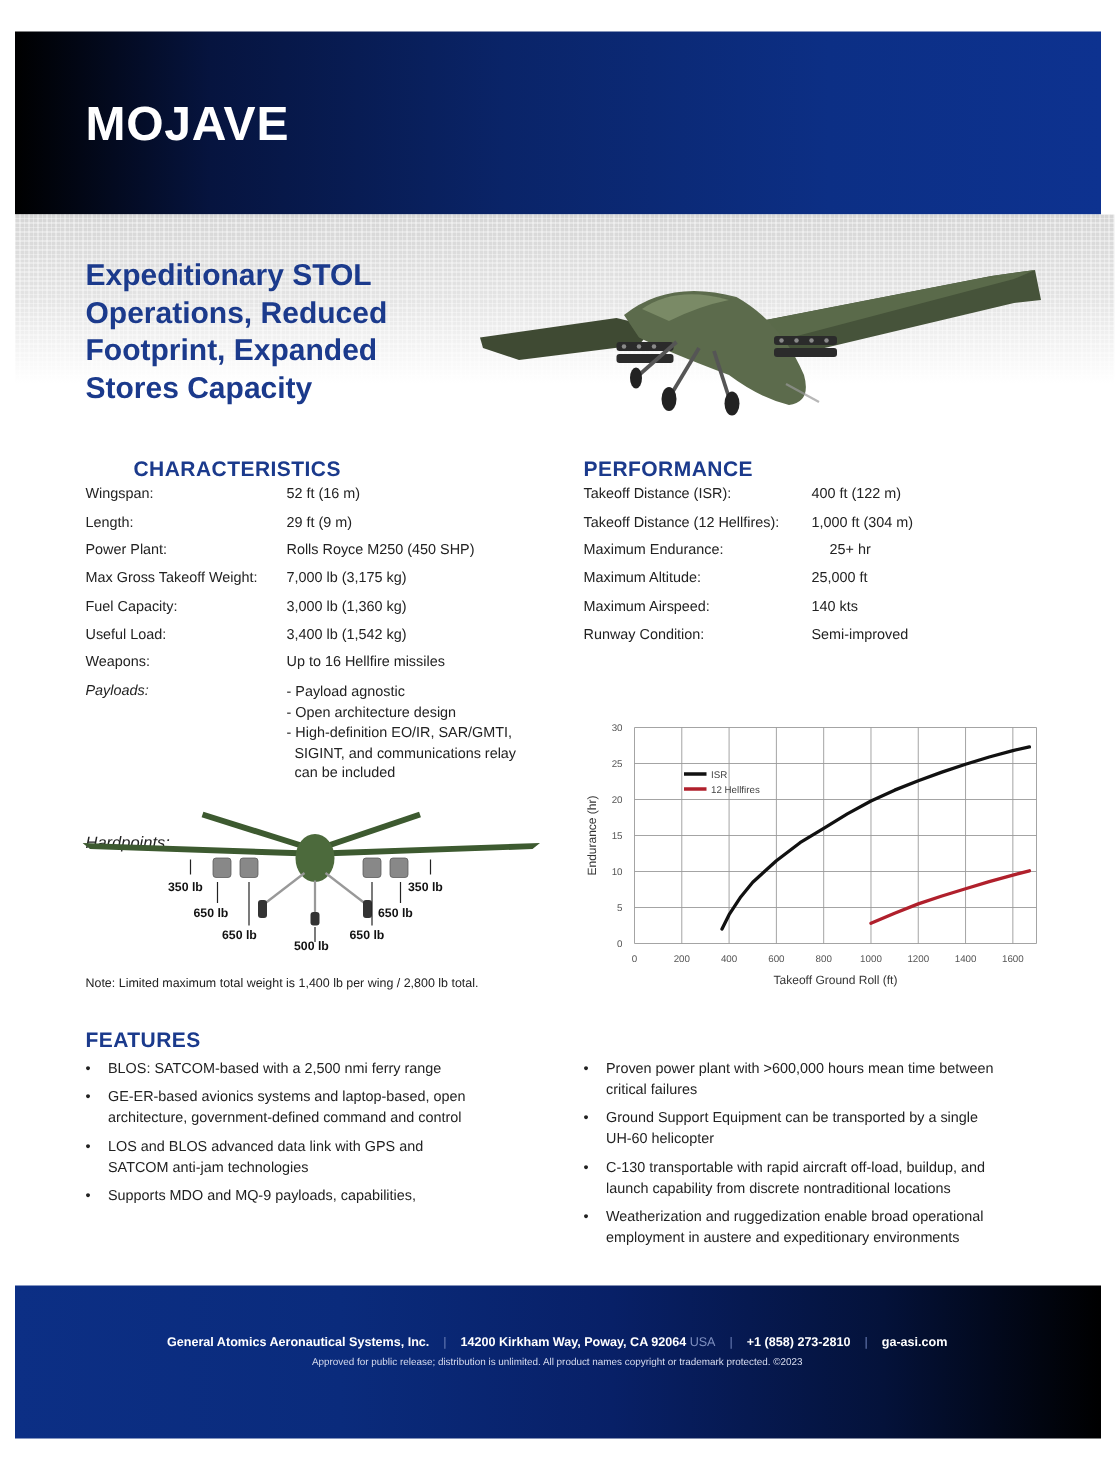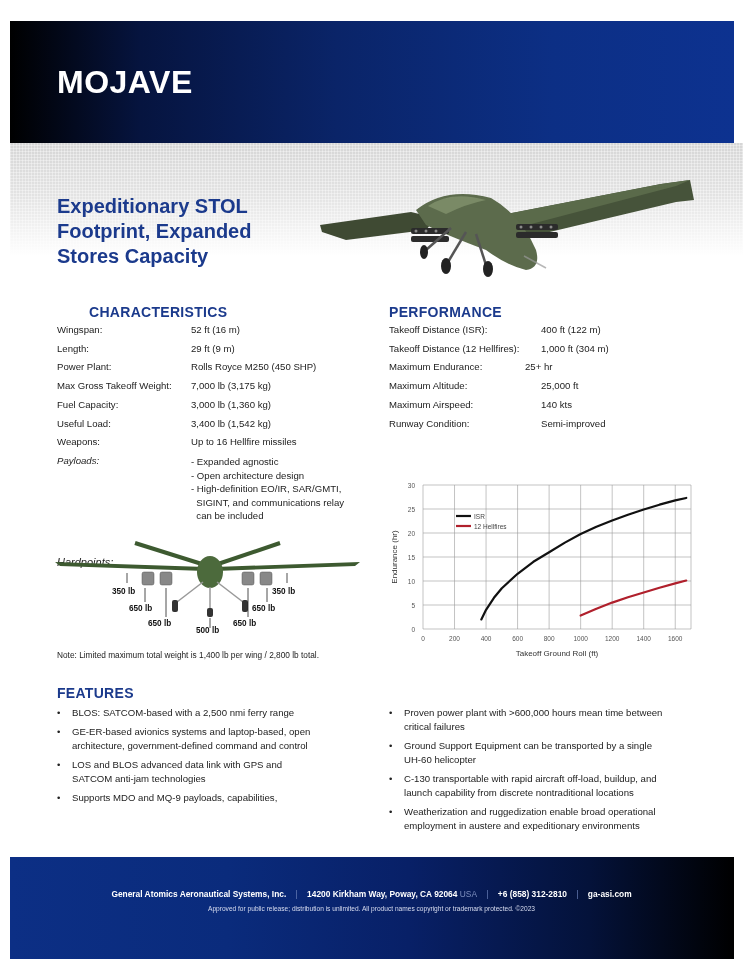--- a/index.html
+++ b/index.html
@@ -17,21 +17,21 @@
   }
 
   .hero {
     position: absolute; left: 10px; top: 143px; width: 733px; height: 150px;
     background:
       repeating-linear-gradient(0deg, rgba(255,255,255,0.35) 0 1px, transparent 1px 3px),
       repeating-linear-gradient(90deg, rgba(255,255,255,0.35) 0 1px, transparent 1px 3px),
       linear-gradient(to bottom, #d6d6d6 0%, #e3e3e3 35%, #ffffff 75%);
   }
   .hero-head {
-    position: absolute; left: 57px; top: 194px; width: 250px;
+    position: absolute; left: 57px; top: 172px; width: 250px;
     font-weight: bold; font-size: 20px; line-height: 25px; color: #1b3a8c;
   }
   .hero-drone { position: absolute; left: 316px; top: 170px; width: 380px; height: 110px; }
 
   .section-title {
     position: absolute; font-weight: bold; font-size: 14px; color: #1b3a8c; letter-spacing: 0.3px;
   }
 
   .spec-table { position: absolute; font-size: 9.6px; color: #222; }
   .spec-row { position: absolute; left: 0; white-space: nowrap; }
@@ -68,20 +68,21 @@
 </style>
 </head>
 <body>
 
 <div class="header-band"></div>
 <div class="header-title">MOJAVE</div>
 
 <div class="hero"></div>
 <div class="hero-head">
   <div>Expeditionary STOL</div>
+  <div>Operations, Reduced</div>
   <div>Footprint, Expanded</div>
   <div>Stores Capacity</div>
 </div>
 <svg class="hero-drone" viewBox="0 0 380 110">
 
   <polygon points="4,55 95,42 120,48 110,60 30,70 6,62" fill="#3f4a33"></polygon>
 
   <polygon points="150,52 345,14 374,10 378,30 360,32 200,70 160,72" fill="#46533a"></polygon>
   <polygon points="150,52 345,14 374,10 360,16 200,58" fill="#5a6a4a"></polygon>
 
@@ -146,21 +147,21 @@
   </div>
   <div class="spec-row" style="top:112.2px;">
     <span class="spec-label">Weapons:</span>
     <span class="spec-value" style="left:134px;">Up to 16 Hellfire missiles</span>
   </div>
 </div>
 <div class="spec-table" style="left:57px; top:455px;">
   <span class="spec-label" style="position:static;font-style:italic;">Payloads:</span>
 </div>
 <div class="payload-list">
-  <div>- Expanded agnostic</div>
+  <div>- Payload agnostic</div>
   <div>- Open architecture design</div>
   <div>- High-definition EO/IR, SAR/GMTI,</div>
   <div style="white-space:pre;">  SIGINT, and communications relay</div>
   <div style="white-space:pre;">  can be included</div>
 </div>
 
 <div class="hardpoints-label">Hardpoints:</div>
 <svg class="hp-diagram" viewBox="0 0 310 100">
 
   <line x1="80" y1="3" x2="150" y2="25" stroke="#3d5a30" stroke-width="4"></line>
@@ -214,21 +215,21 @@
   <div class="spec-row" style="top:0px;">
     <span class="spec-label">Takeoff Distance (ISR):</span>
     <span class="spec-value" style="left:152px;">400 ft (122 m)</span>
   </div>
   <div class="spec-row" style="top:18.7px;">
     <span class="spec-label">Takeoff Distance (12 Hellfires):</span>
     <span class="spec-value" style="left:152px;">1,000 ft (304 m)</span>
   </div>
   <div class="spec-row" style="top:37.4px;">
     <span class="spec-label">Maximum Endurance:</span>
-    <span class="spec-value" style="left:136px;">25+ hr</span>
+    <span class="spec-value" style="left:164px;">25+ hr</span>
   </div>
   <div class="spec-row" style="top:56.1px;">
     <span class="spec-label">Maximum Altitude:</span>
     <span class="spec-value" style="left:152px;">25,000 ft</span>
   </div>
   <div class="spec-row" style="top:74.8px;">
     <span class="spec-label">Maximum Airspeed:</span>
     <span class="spec-value" style="left:152px;">140 kts</span>
   </div>
   <div class="spec-row" style="top:93.5px;">
@@ -325,17 +326,17 @@
     </div>
   </div>
 
 <div class="footer-band"></div>
 <div class="footer-line1">
   <span>General Atomics Aeronautical Systems, Inc.</span>
   <span class="sep">|</span>
   <span>14200 Kirkham Way, Poway, CA 92064</span>
   <span class="usa">USA</span>
   <span class="sep">|</span>
-  <span>+6 (858) 312-2810</span>
+  <span>+1 (858) 273-2810</span>
   <span class="sep">|</span>
   <span>ga-asi.com</span>
 </div>
 <div class="footer-line2">Approved for public release; distribution is unlimited. All product names copyright or trademark protected. ©2023</div>
 
 </body></html>

